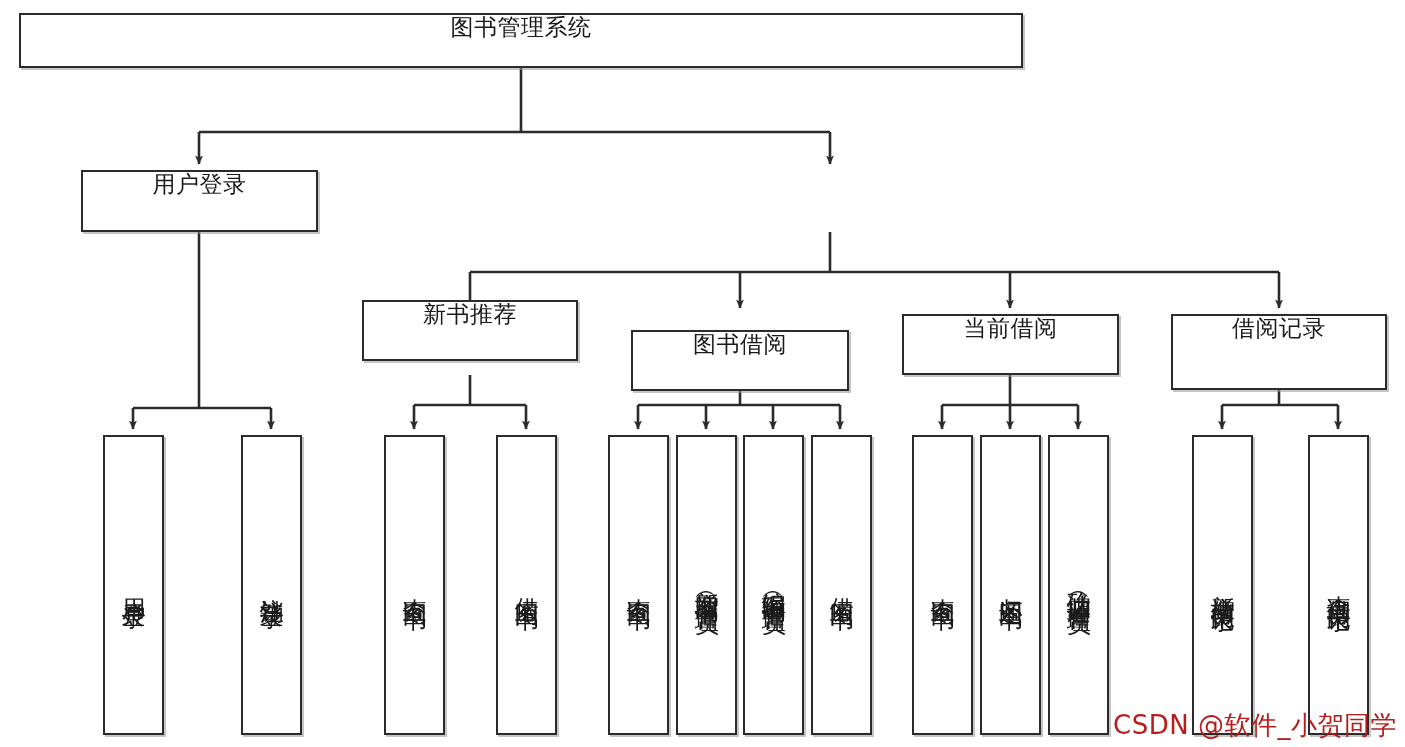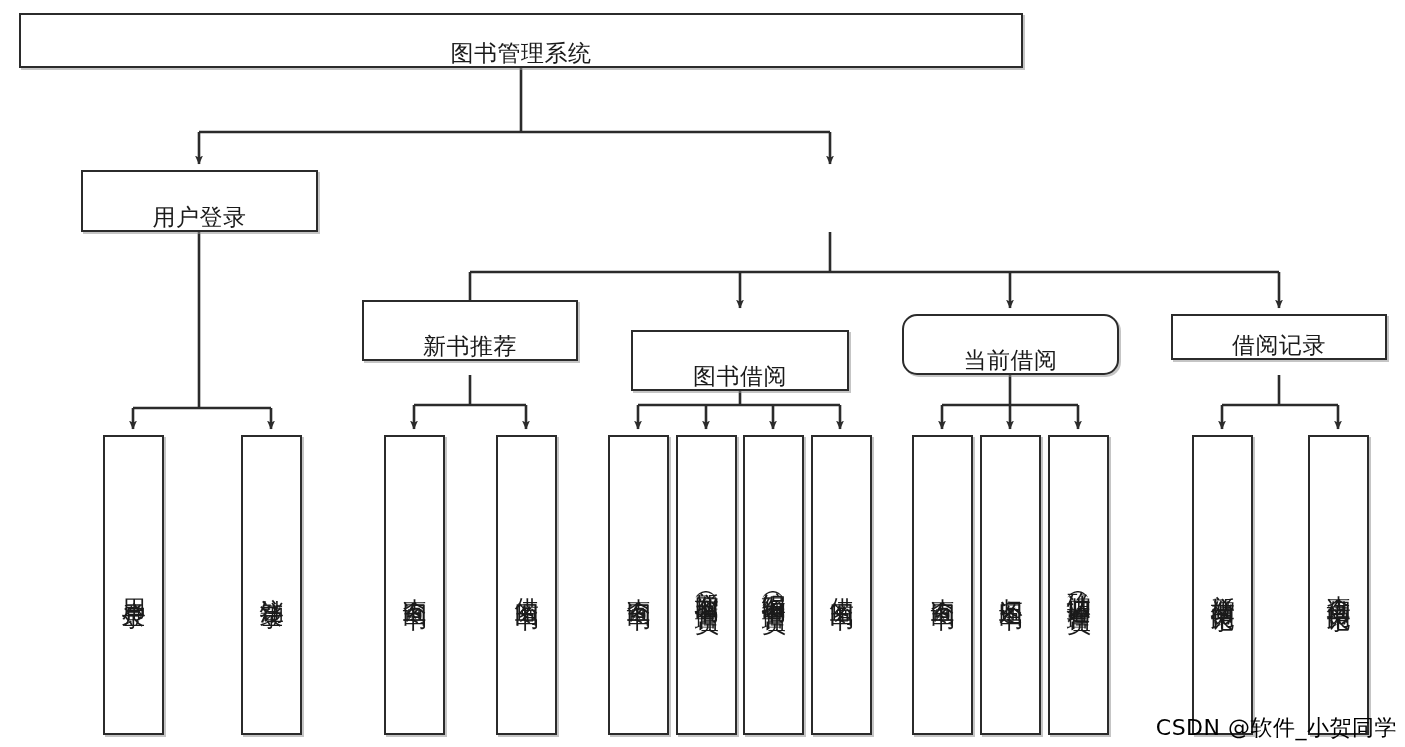--- a/index.html
+++ b/index.html
@@ -29,21 +29,21 @@
     width: 1405px;
     height: 747px;
     pointer-events: none;
   }
   .node {
     position: absolute;
     box-sizing: border-box;
     background: #ffffff;
     border: 2.5px solid #2b2b2b;
     display: flex;
-    align-items: flex-end;
+    align-items: flex-start;
     justify-content: center;
     box-shadow: 2px 2px 0 rgba(150,150,150,0.55);
   }
   .node-label {
     display: block;
     text-align: center;
     letter-spacing: 0.5px;
     color: #1a1a1a;
     white-space: nowrap;
   }
@@ -59,22 +59,22 @@
     writing-mode: vertical-rl;
     text-orientation: upright;
     font-size: 24px;
     line-height: 1.18;
     letter-spacing: 3px;
   }
   #watermark {
     position: absolute;
     right: 8px;
     bottom: 4px;
-    font-size: 22px;
-    color: #000000;
+    font-size: 26px;
+    color: #b91c1c;
     white-space: nowrap;
     letter-spacing: 0.5px;
     font-family: "DejaVu Sans", "Liberation Sans", sans-serif;
   }
 </style>
 </head>
 <body>
 
 <div id="diagram-root">
 
@@ -138,24 +138,24 @@
   <div class="node horizontal" style="left:81px; top:170px; width:237px; height:62px;">
     <span class="node-label">用户登录</span>
   </div>
 
   <div class="node horizontal" style="left:362px; top:300px; width:216px; height:61px;">
     <span class="node-label">新书推荐</span>
   </div>
   <div class="node horizontal" style="left:631px; top:330px; width:218px; height:61px;">
     <span class="node-label">图书借阅</span>
   </div>
-  <div class="node horizontal" style="left:902px; top:314px; width:217px; height:61px;border-radius:15px;">
+  <div class="node horizontal" style="left:902px; top:314px; width:217px; height:61px;">
     <span class="node-label">当前借阅</span>
   </div>
-  <div class="node horizontal" style="left:1171px; top:314px; width:216px; height:46px;">
+  <div class="node horizontal" style="left:1171px; top:314px; width:216px; height:76px;">
     <span class="node-label">借阅记录</span>
   </div>
 
   <div class="node vertical" style="left:103px; top:435px; width:61px; height:300px;">
     <span class="node-label">用户登录</span>
   </div>
   <div class="node vertical" style="left:241px; top:435px; width:61px; height:300px;">
     <span class="node-label">注销登录</span>
   </div>
 

